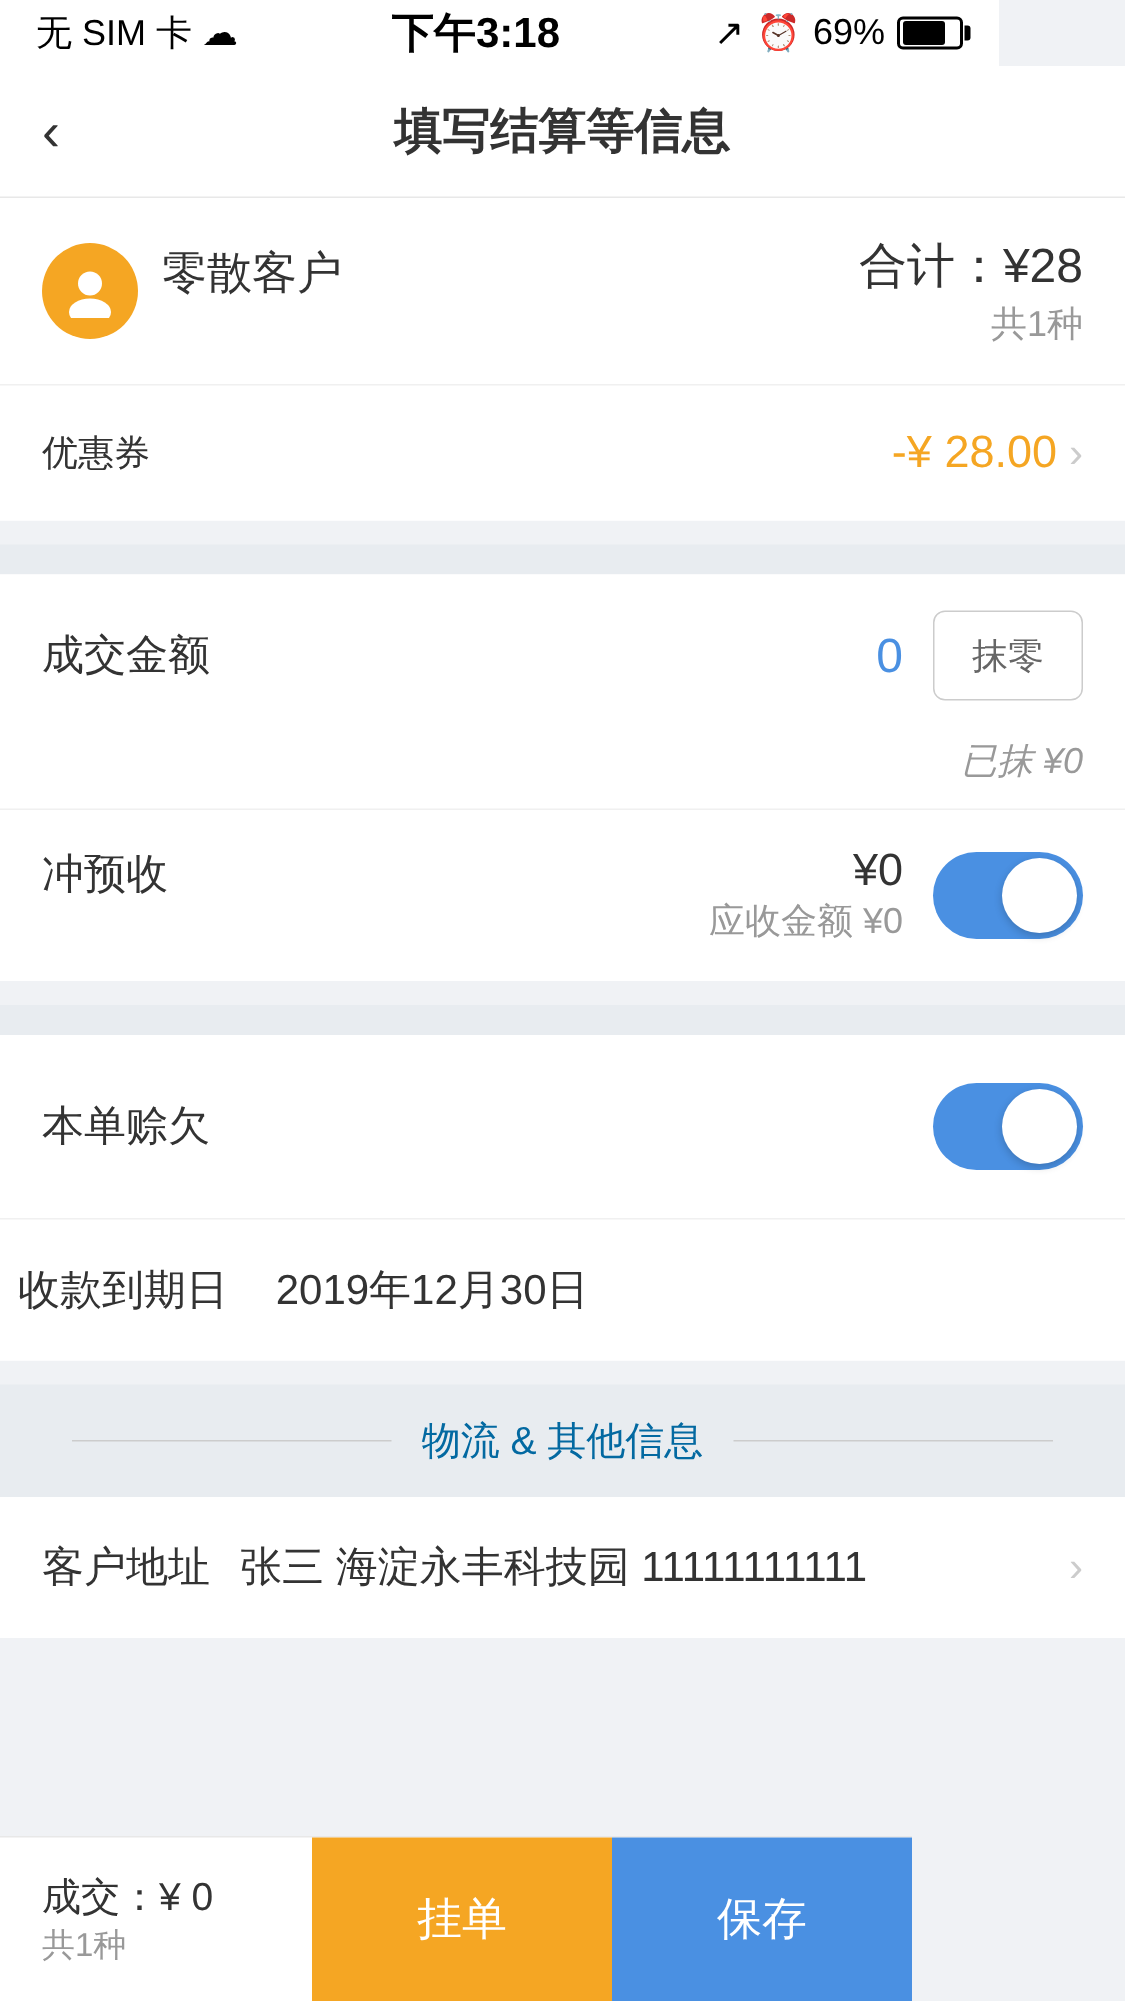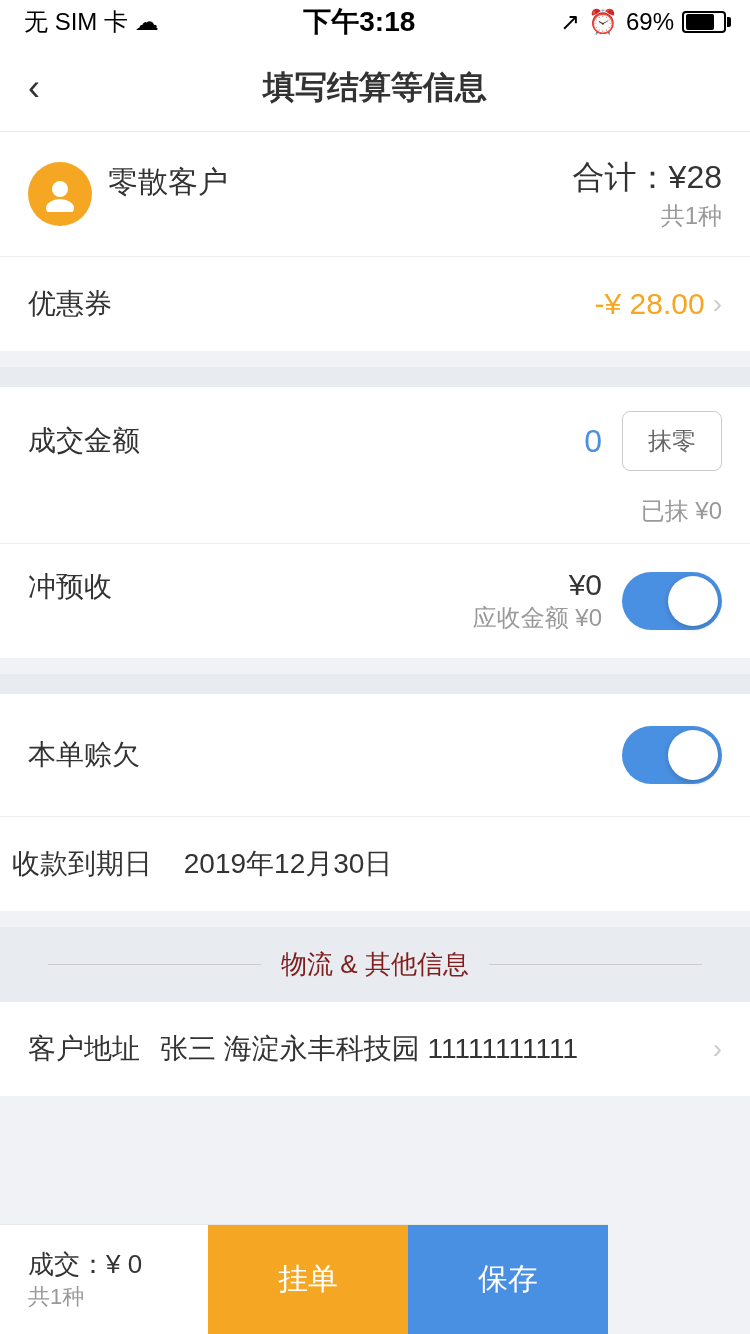--- a/index.html
+++ b/index.html
@@ -10,21 +10,21 @@
       width: 750px;
       min-height: 1334px;
       font-size: 28px;
       color: #333;
       position: relative;
       overflow-x: hidden;
     }
 
     
     .status-bar {
-      width: 750px;
+      width: 666px;
       height: 44px;
       background: #fff;
       display: flex;
       align-items: center;
       justify-content: space-between;
       padding: 0 24px;
       font-size: 24px;
       color: #000;
     }
     .status-left { display: flex; align-items: center; gap: 10px; }
@@ -130,21 +130,21 @@
     
     .coupon-row {
       display: flex;
       align-items: center;
       justify-content: space-between;
       padding: 28px 28px;
       background: #fff;
       border-top: 1px solid #f0f0f0;
     }
     .coupon-label {
-      font-size: 28px;
+      font-size: 24px;
       color: #333;
     }
     .coupon-right {
       display: flex;
       align-items: center;
       gap: 8px;
       text-align: right;
     }
     .coupon-info {
       text-align: right;
@@ -270,21 +270,21 @@
       font-size: 28px;
       color: #333;
     }
 
     
     .logistics-header {
       background: #e8ecf0;
       padding: 20px 28px;
       text-align: center;
       font-size: 26px;
-      color: #7f1d1d;
+      color: #0369a1;
       position: relative;
       display: flex;
       align-items: center;
       justify-content: flex-start;
     }
     .logistics-header::before,
     .logistics-header::after {
       content: '';
       flex: 1;
       height: 1px;
@@ -368,20 +368,21 @@
       font-weight: 500;
       cursor: pointer;
     }
 
     
     .transaction-sub-row {
       display: flex;
       justify-content: flex-end;
       padding: 0 28px 16px;
       background: #fff;
+      font-style: italic;
     }
   </style>
 </head>
 <body>
 
 <div class="status-bar">
   <div class="status-left">
     <span>无 SIM 卡  ☁</span>
   </div>
   <div class="status-center">下午3:18</div>

